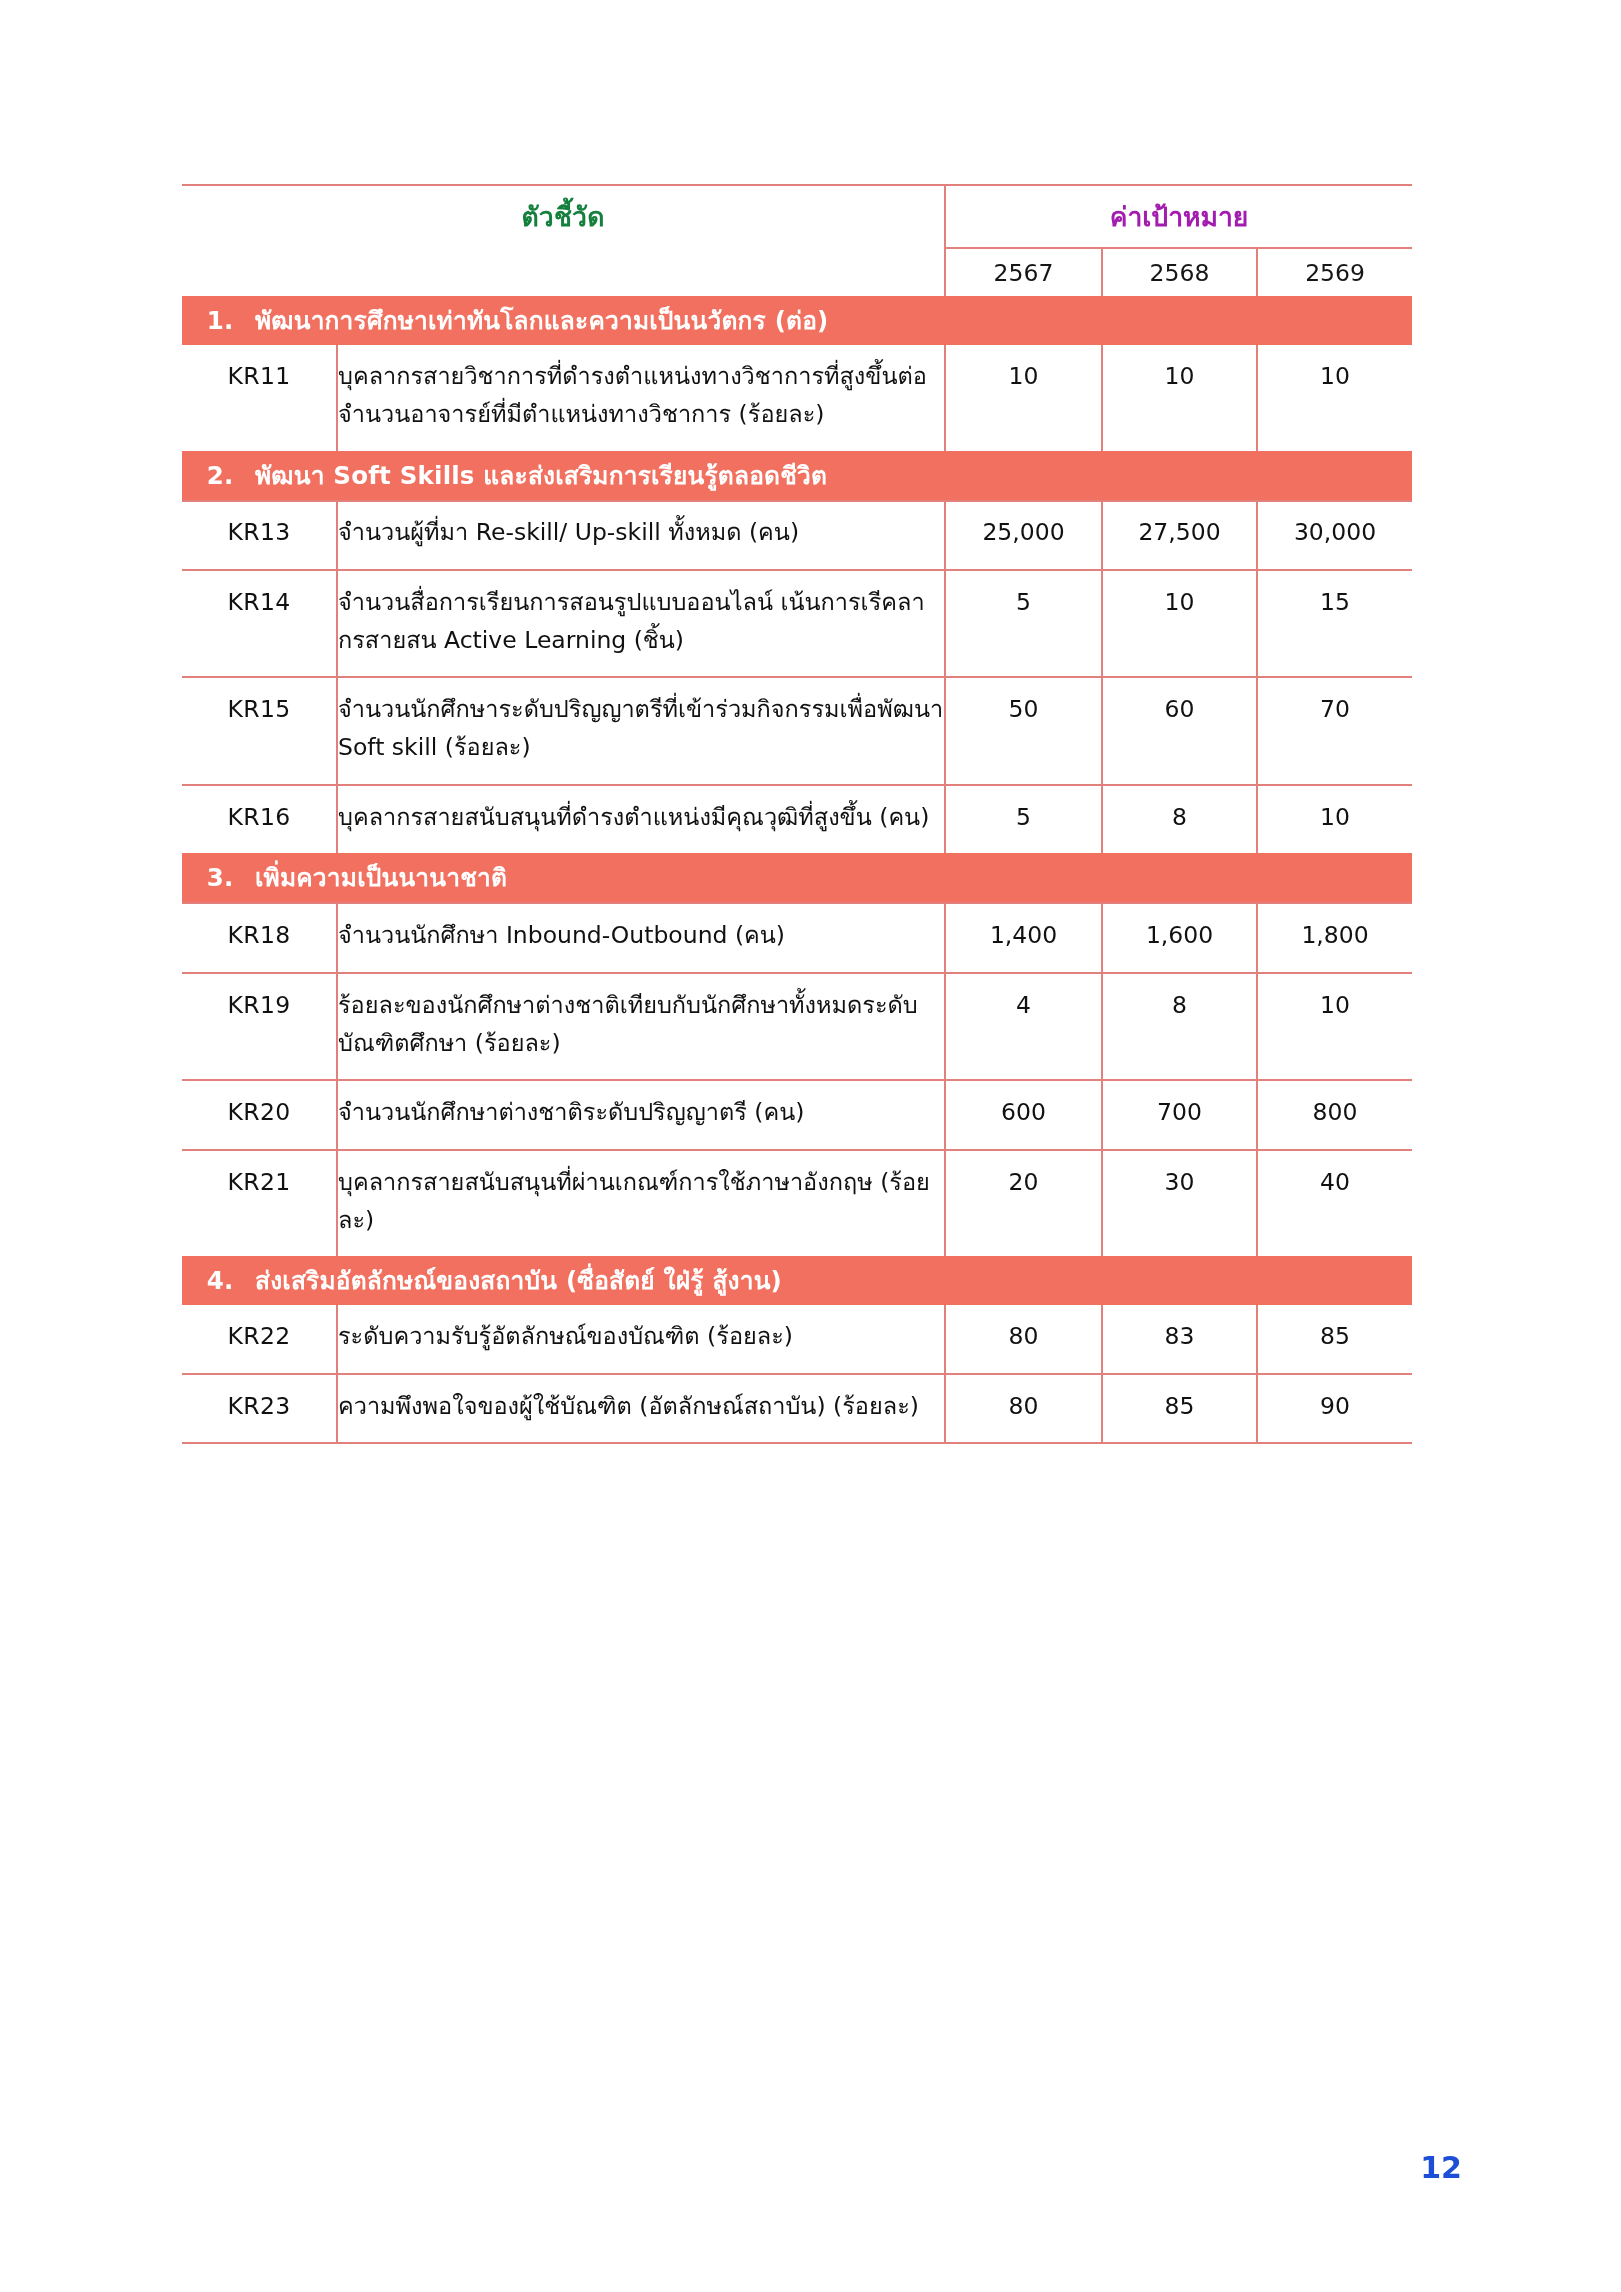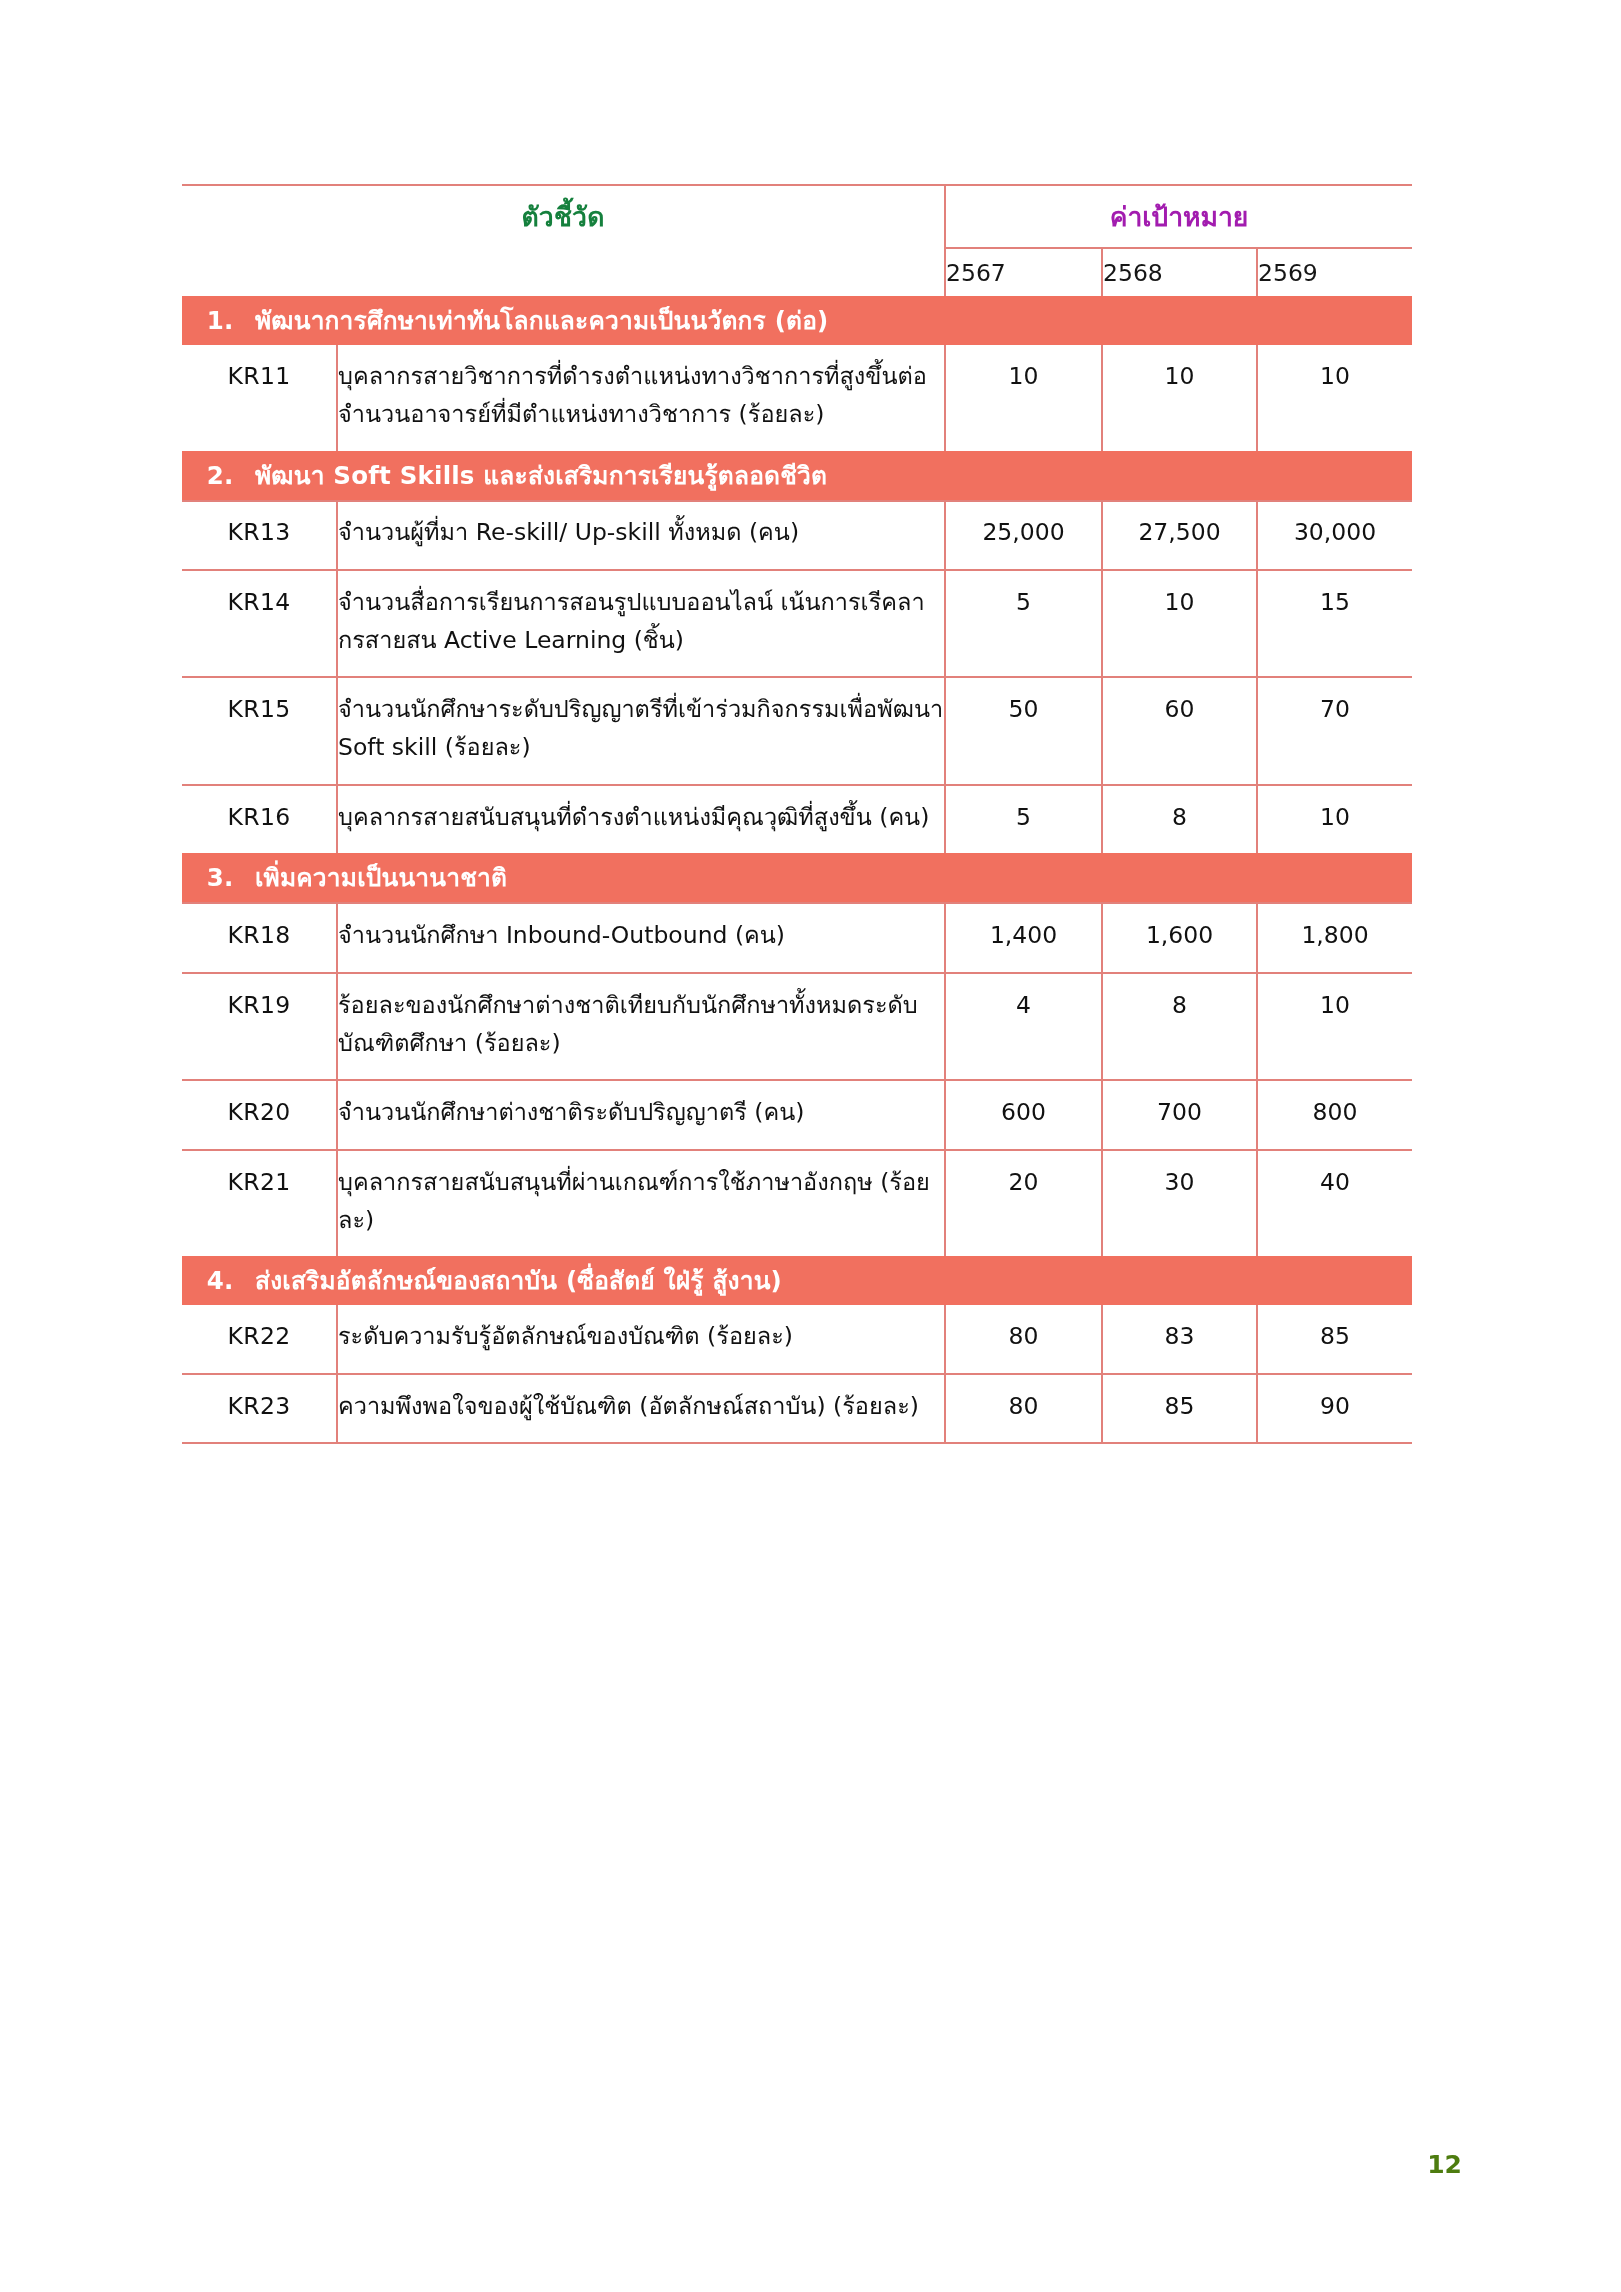--- a/index.html
+++ b/index.html
@@ -59,20 +59,21 @@
   td.head-target {
     text-align: center;
     font-size: 26.5px;
     font-weight: bold;
     color: #a21caf;
     border-left: 2px solid #e2817b;
   }
   tr.head-years > td {
     height: 47px;
     vertical-align: middle;
+    text-align: center;
     font-size: 23.5px;
     color: #161616;
     padding: 0;
     margin-top: 8px;
   }
   tr.head-years > td.yr {
     border-top: 2px solid #e2817b;
     border-left: 2px solid #e2817b;
   }
   tr.head-years > td.blank {
@@ -139,23 +140,23 @@
     padding: 0;
     line-height: 0;
     font-size: 0;
   }
 
   
   .page-number {
     position: absolute;
     right: 159px;
     top: 2150px;
-    font-size: 25px;
+    font-size: 30px;
     font-weight: bold;
-    color: #4d7c0f;
+    color: #1d4ed8;
   }
 </style>
 </head>
 <body>
 
 <div class="page">
 
   <div class="table-wrap">
     <table class="kpi">
       <colgroup>

